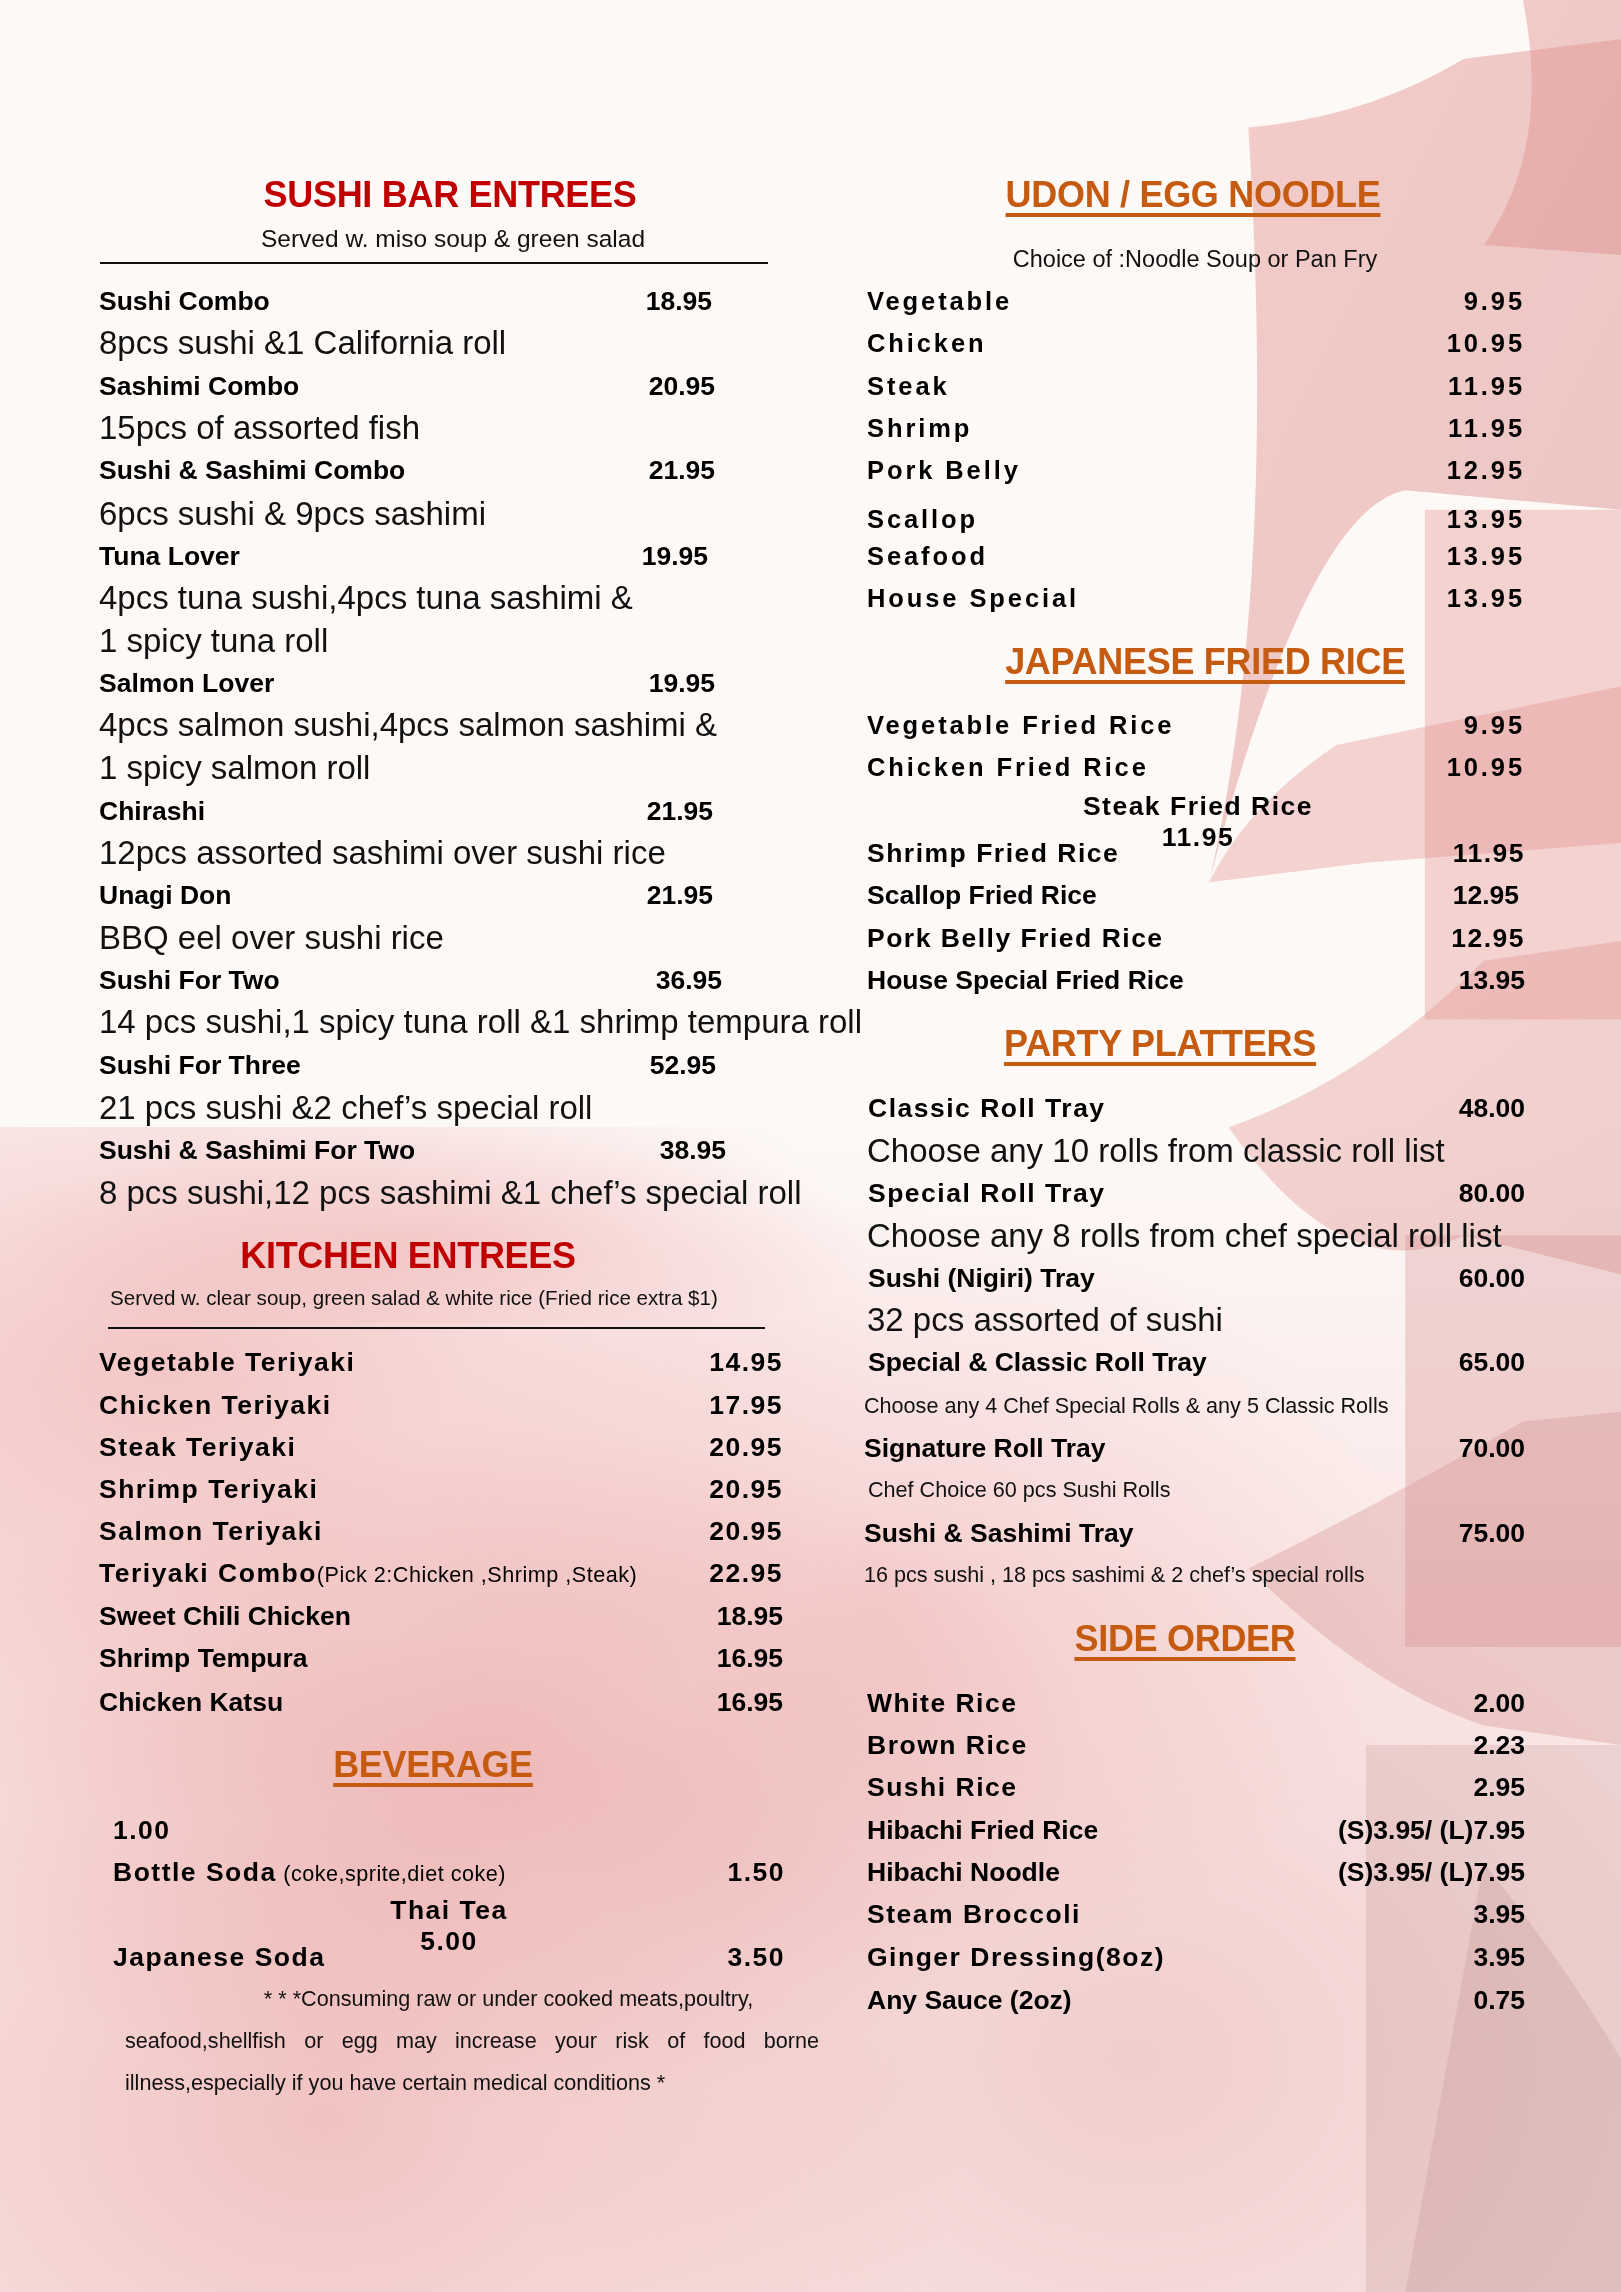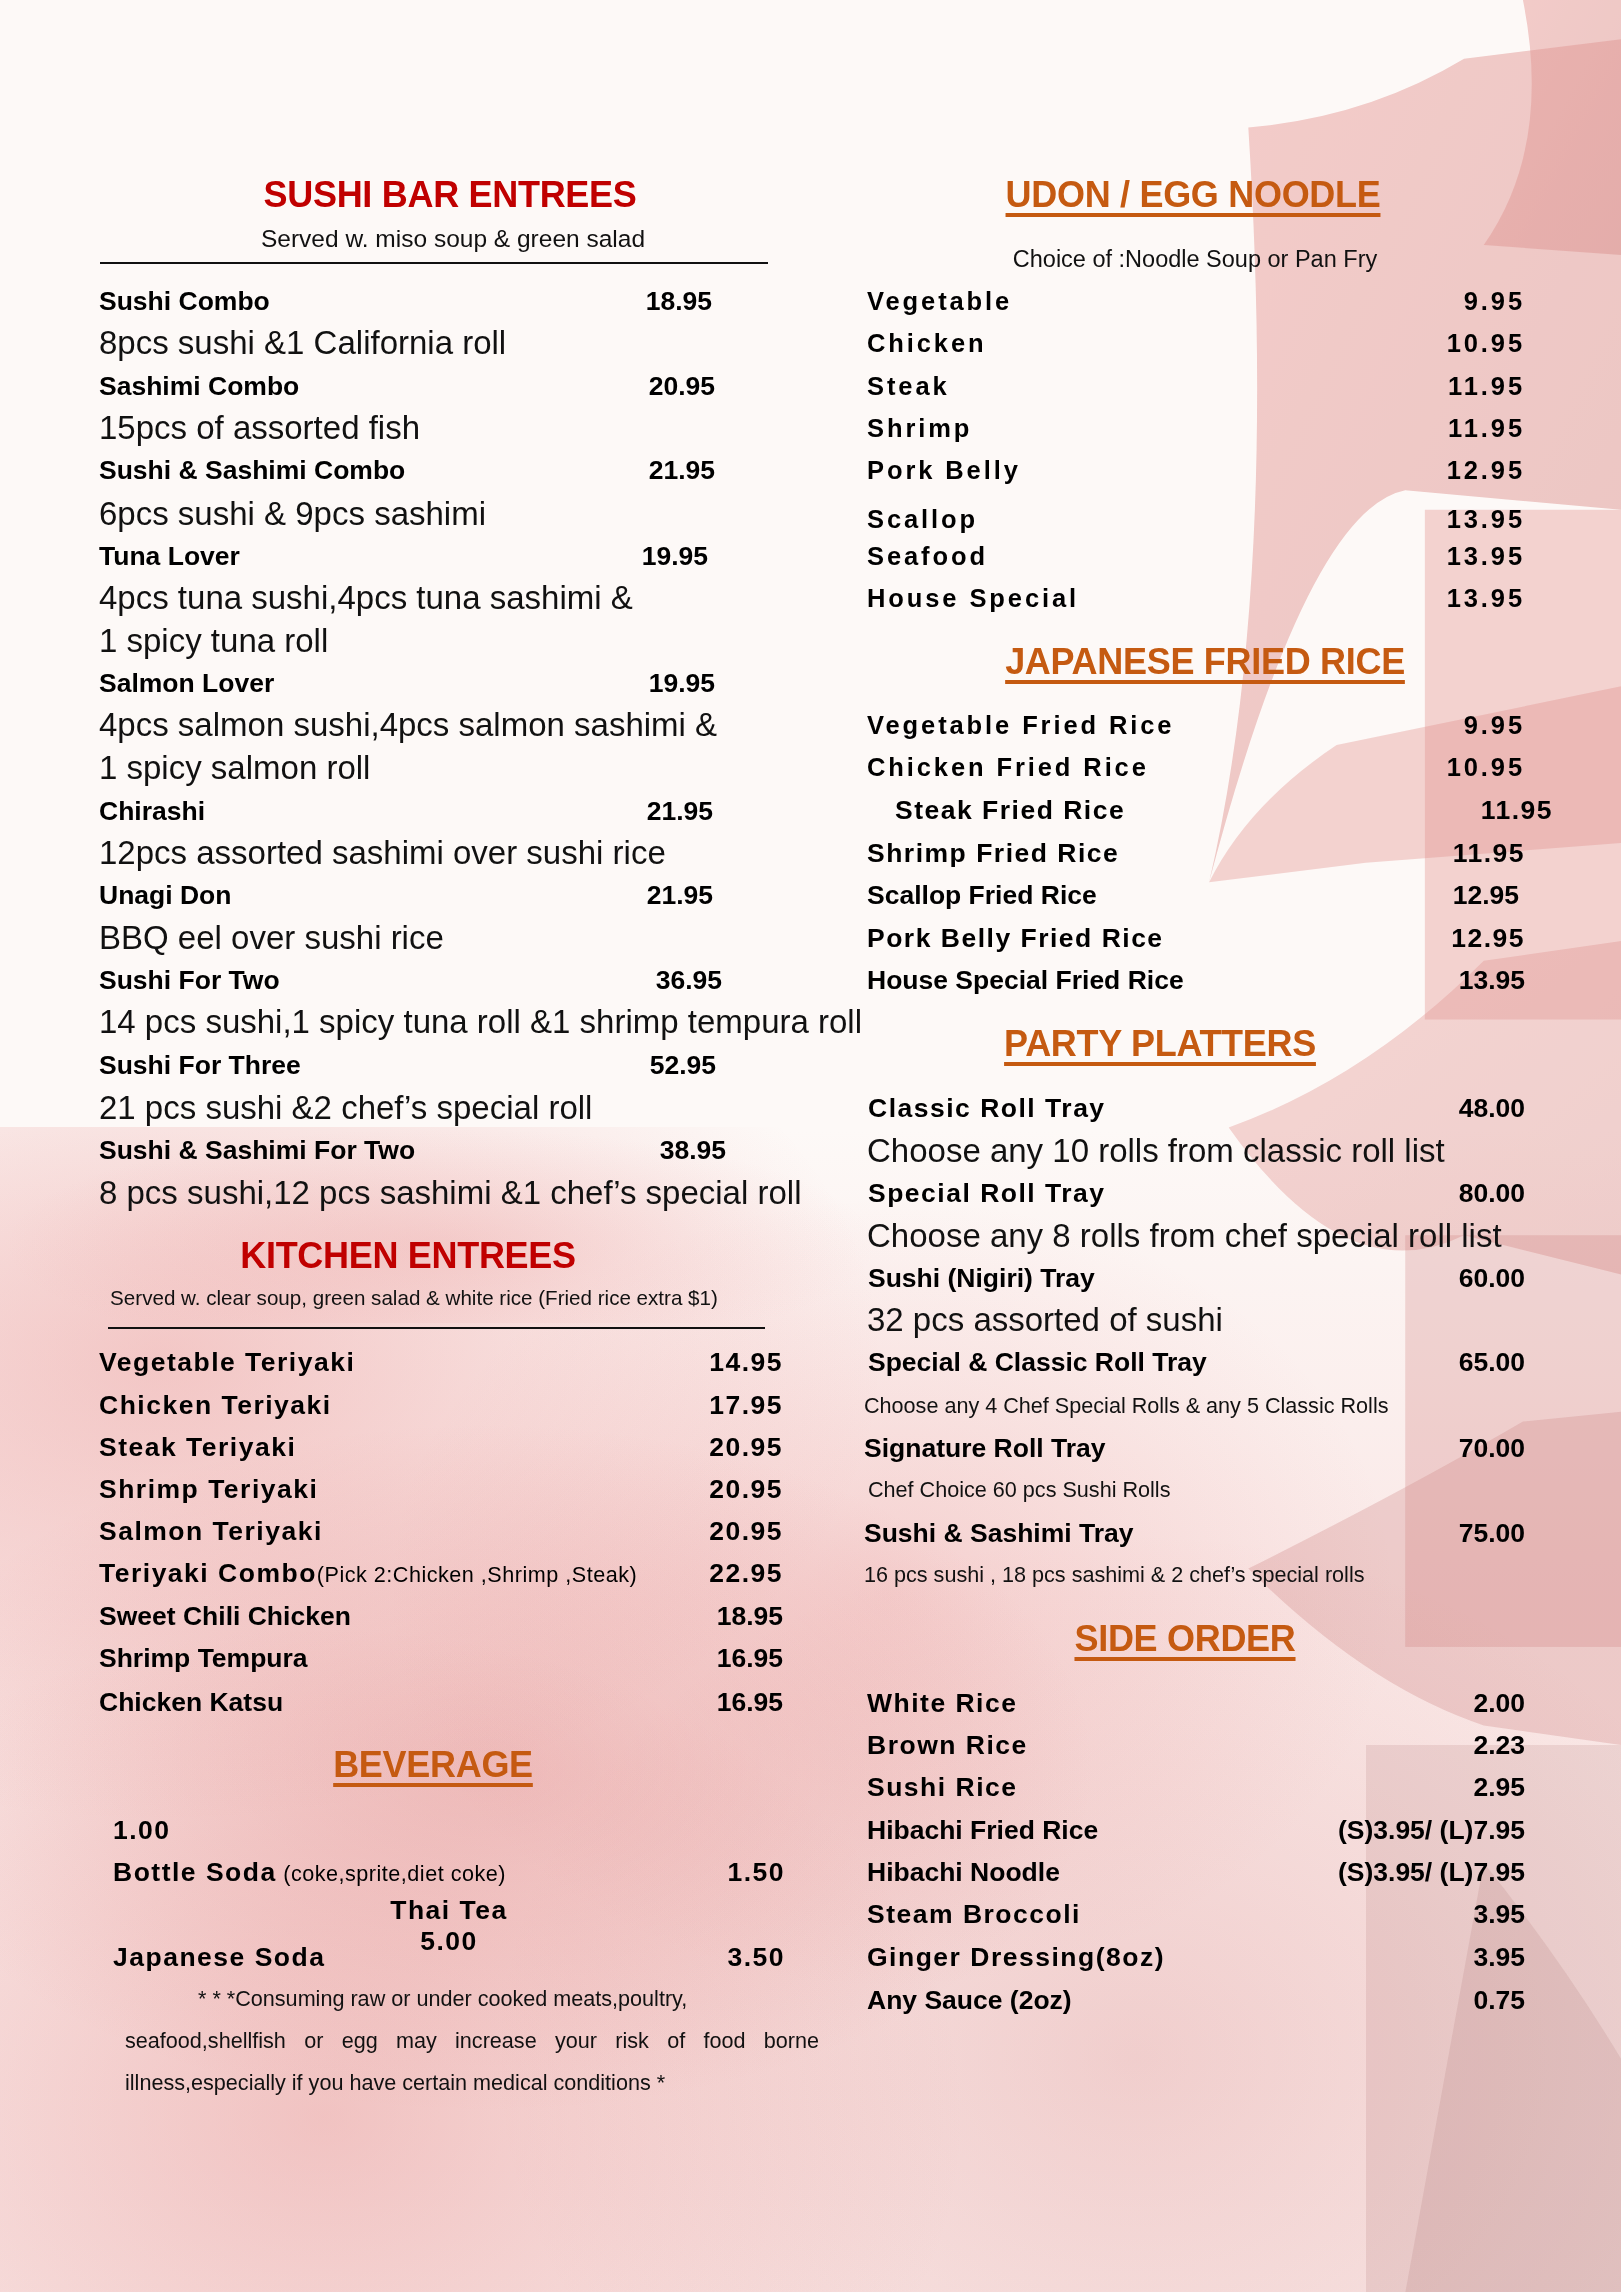--- a/index.html
+++ b/index.html
@@ -222,21 +222,21 @@
   <div class="row" style="left:113px; top:1914px; width:672px;flex-direction:column;">
     <span class="name semi">Thai Tea</span>
     <span class="price semi">5.00</span>
   </div>
   <div class="row" style="left:113px; top:1957px; width:672px;">
     <span class="name semi">Japanese Soda</span>
     <span class="price semi">3.50</span>
   </div>
 
   <div class="disclaimer" style="left:125px; top:1978px;">
-    <span class="line" style="padding-left:73px;">* * *Consuming raw or under cooked meats,poultry,</span>
+    <span class="line" style="padding-left:73px;text-align:center;">* * *Consuming raw or under cooked meats,poultry,</span>
     <span class="line justify">seafood,shellfish or egg may increase your risk of food borne</span>
     <span class="line">illness,especially if you have certain medical conditions *</span>
   </div>
 </section>
 
 <section>
   <div class="section-title title-orange" style="left:1193px; top:195px;">UDON / EGG NOODLE</div>
   <div class="subtitle" style="left:1195px; top:259px; font-size:23.5px;">Choice of :Noodle Soup or Pan Fry</div>
 
   <div class="row" style="left:867px; top:301px; width:658px;">
@@ -277,21 +277,21 @@
   <div class="section-title title-orange" style="left:1205px; top:662px;">JAPANESE FRIED RICE</div>
 
   <div class="row" style="left:867px; top:725px; width:658px;">
     <span class="name spaced">Vegetable Fried Rice</span>
     <span class="price spaced">9.95</span>
   </div>
   <div class="row" style="left:867px; top:767px; width:658px;">
     <span class="name spaced">Chicken Fried Rice</span>
     <span class="price spaced">10.95</span>
   </div>
-  <div class="row" style="left:895px; top:810px; width:658px;">
+  <div class="row" style="left:869px; top:810px; width:658px;flex-direction:column;">
     <span class="name semi">Steak Fried Rice</span>
     <span class="price semi">11.95</span>
   </div>
   <div class="row" style="left:867px; top:853px; width:658px;">
     <span class="name semi">Shrimp Fried Rice</span>
     <span class="price semi">11.95</span>
   </div>
   <div class="row" style="left:867px; top:895px; width:652px;">
     <span class="name">Scallop Fried Rice</span>
     <span class="price">12.95</span>

